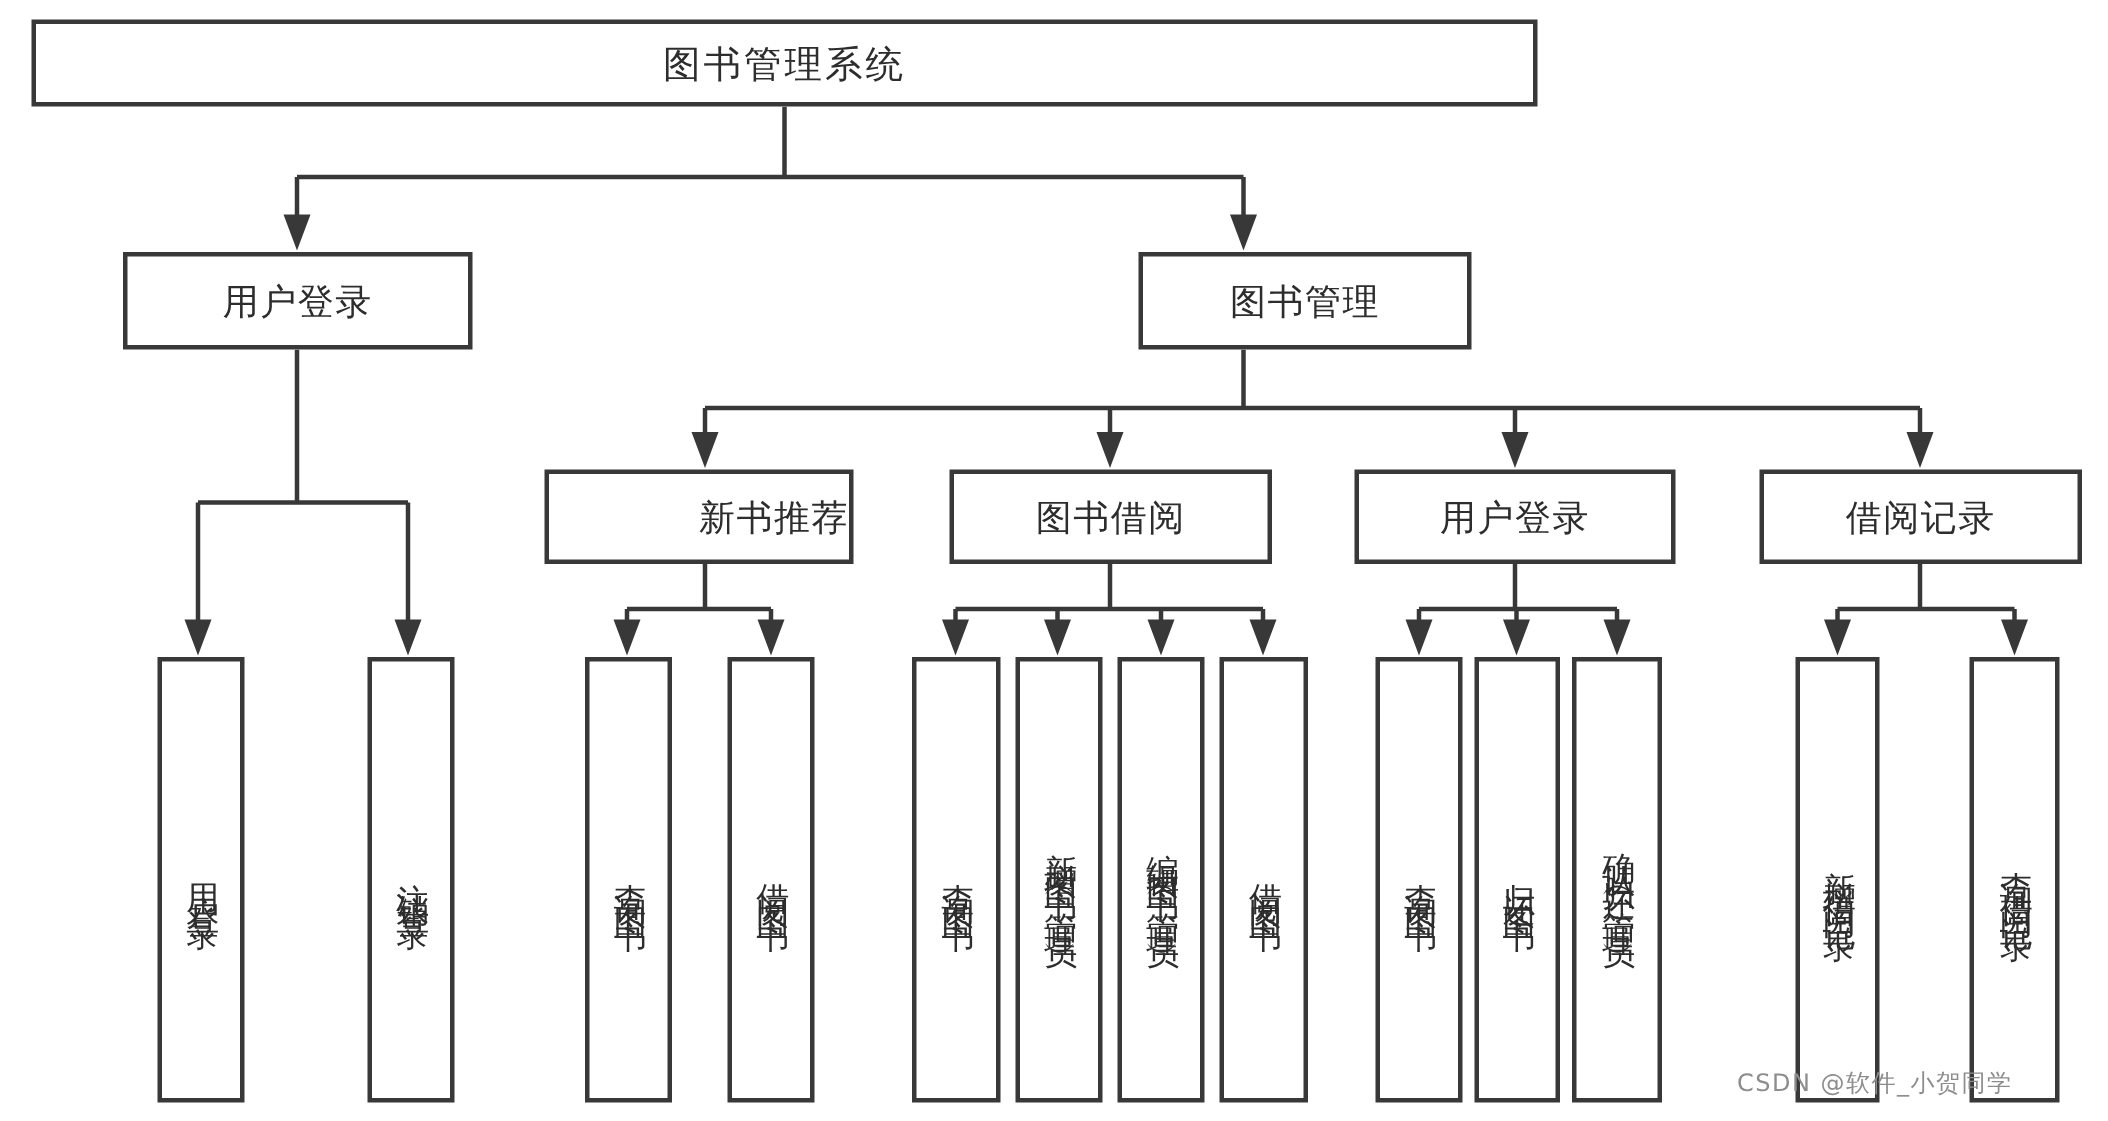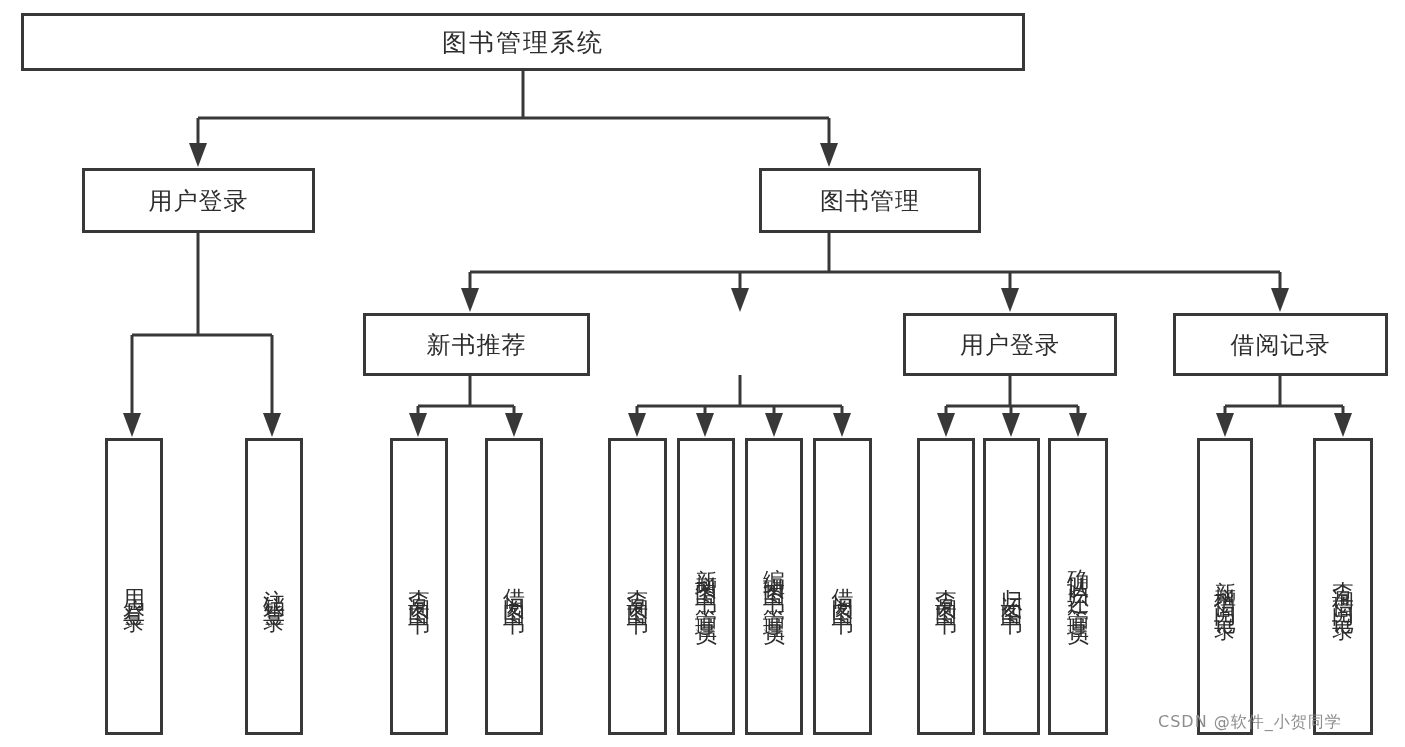--- a/index.html
+++ b/index.html
@@ -112,22 +112,25 @@
     <span>图书管理系统</span>
   </div>
 
   <div class="node h-label" style="left:82px; top:168px; width:233px; height:65px;">
     <span>用户登录</span>
   </div>
   <div class="node h-label" style="left:712px; top:168px; width:222px; height:65px;margin-left:47px;">
     <span>图书管理</span>
   </div>
 
-  <div class="node h-label" style="left:363px; top:313px; width:227px; height:63px;">
+  <div class="node h-label" style="left:363px; top:313px; width:206px; height:63px;justify-content:flex-end;">
     <span>新书推荐</span>
+  </div>
+  <div class="node h-label" style="left:633px; top:313px; width:215px; height:63px;">
+    <span>图书借阅</span>
   </div>
   <div class="node h-label" style="left:903px; top:313px; width:214px; height:63px;">
     <span>用户登录</span>
   </div>
   <div class="node h-label" style="left:1173px; top:313px; width:215px; height:63px;">
     <span>借阅记录</span>
   </div>
 
   <div class="node v-node" style="left:105px; top:438px; width:58px; height:297px;">
     <span>用户登录</span>

